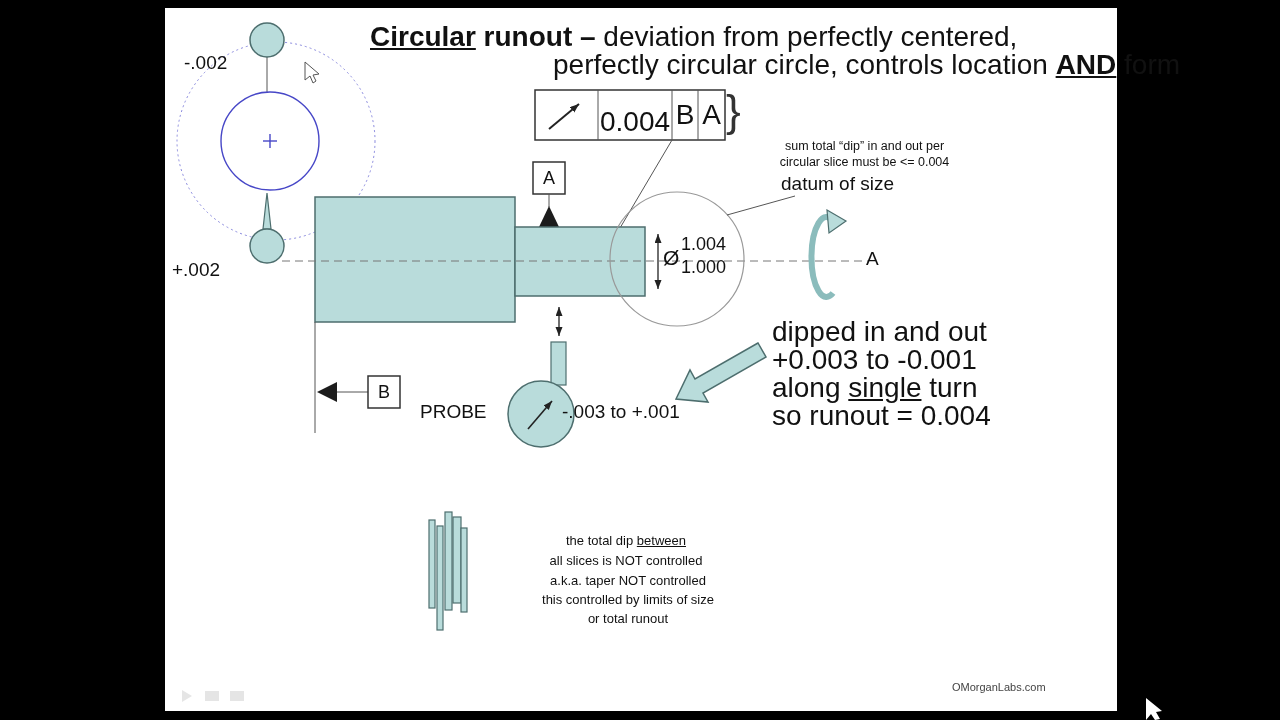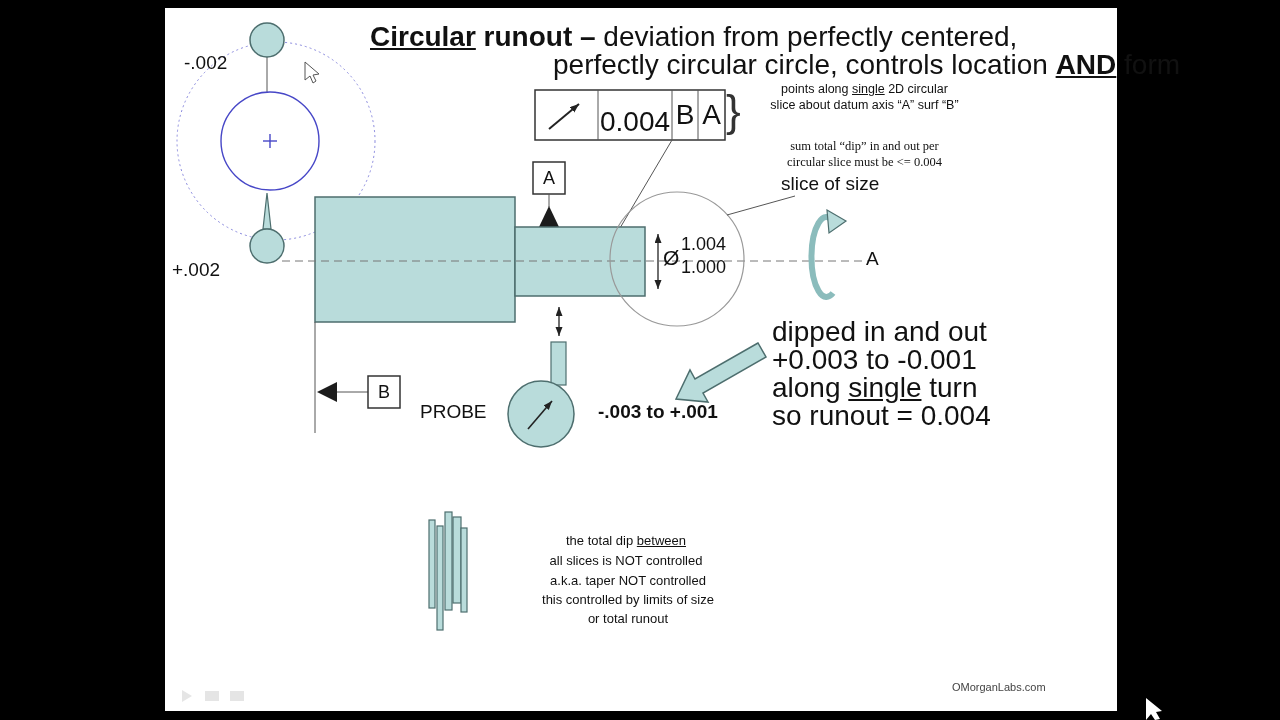--- a/index.html
+++ b/index.html
@@ -105,45 +105,41 @@
   </div>
   <div class="txt f20" style="left:553px;top:49px;">
     <span>perfectly circular circle, controls location </span><span class="b u">AND</span><span> form</span>
   </div>
 
   <div class="txt f20 fcf-cell" style="left:598px;top:90px;width:74px;height:64px;">0.004</div>
   <div class="txt f20 fcf-cell" style="left:672px;top:90px;width:26px;height:50px;">B</div>
   <div class="txt f20 fcf-cell" style="left:698px;top:90px;width:27px;height:50px;">A</div>
   <div class="txt" style="left:726px;top:86px;font-size:44px;font-weight:300;color:#333;">}</div>
 
-  <div class="txt f12 center" style="left:752px;top:81px;width:225px;">
-    <span>points along </span><span class="u">single</span><span> 2D circular</span><br>
-    <span>slice about datum axis “A” surf “B”</span>
-  </div>
-  <div class="txt f12 center" style="left:752px;top:138px;width:225px;font-family:Liberation Serif, serif;">
+  <div class="txt f12 center" style="left:752px;top:138px;width:225px;">
     <span>sum total “dip” in and out per</span><br>
     <span>circular slice must be &lt;= 0.004</span>
   </div>
 
   <div class="txt f18 fcf-cell" style="left:533px;top:162px;width:32px;height:32px;">A</div>
   <div class="txt f18 fcf-cell" style="left:368px;top:376px;width:32px;height:32px;">B</div>
 
   <div class="txt f19" style="left:184px;top:20px;margin-top:32px;">-.002</div>
   <div class="txt f19" style="left:172px;top:259px;">+.002</div>
 
-  <div class="txt f19" style="left:781px;top:173px;">slice of size</div>
+  <div class="txt f19" style="left:781px;top:173px;">datum of size</div>
   <div class="txt" style="left:663px;top:246px;font-size:21px;">Ø</div>
   <div class="txt" style="left:681px;top:233px;font-size:18px;line-height:23px;">
     <span>1.004</span><br>
     <span>1.000</span>
   </div>
   <div class="txt f19" style="left:866px;top:248px;">A</div>
 
   <div class="txt f19" style="left:420px;top:401px;">PROBE</div>
-  <div class="txt f19" style="left:598px;top:401px;font-weight:bold;">-.003 to +.001</div>
+  <div class="txt f19" style="left:562px;top:401px;">-.003 to +.001</div>
 
   <div class="txt f20" style="left:772px;top:318px;line-height:28px;">
     <span>dipped in and out</span><br>
     <span>+0.003 to -0.001</span><br>
     <span>along </span><span class="u">single</span><span> turn</span><br>
     <span>so runout = 0.004</span>
   </div>
 
   <div class="txt f13 center" style="left:516px;top:531px;width:220px;">
     <span>the total dip </span><span class="u">between</span><br>

